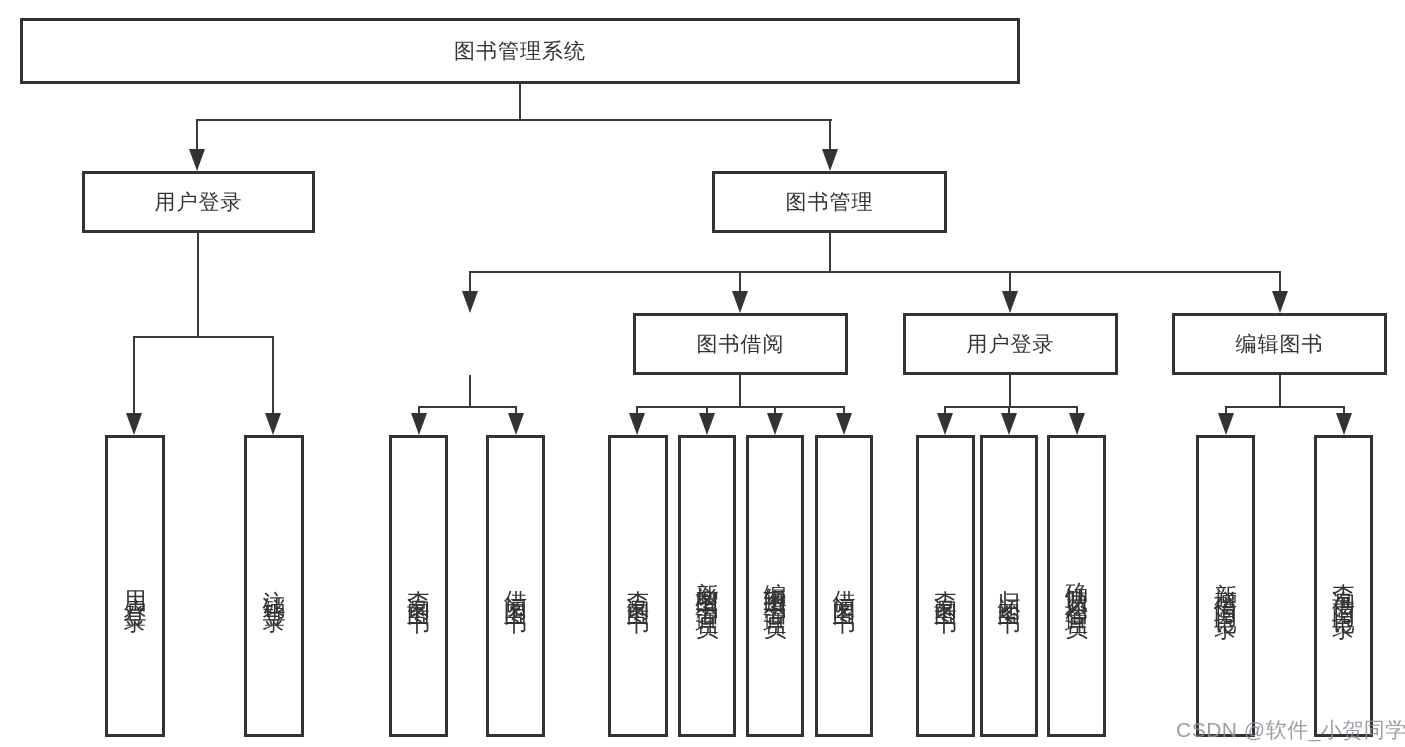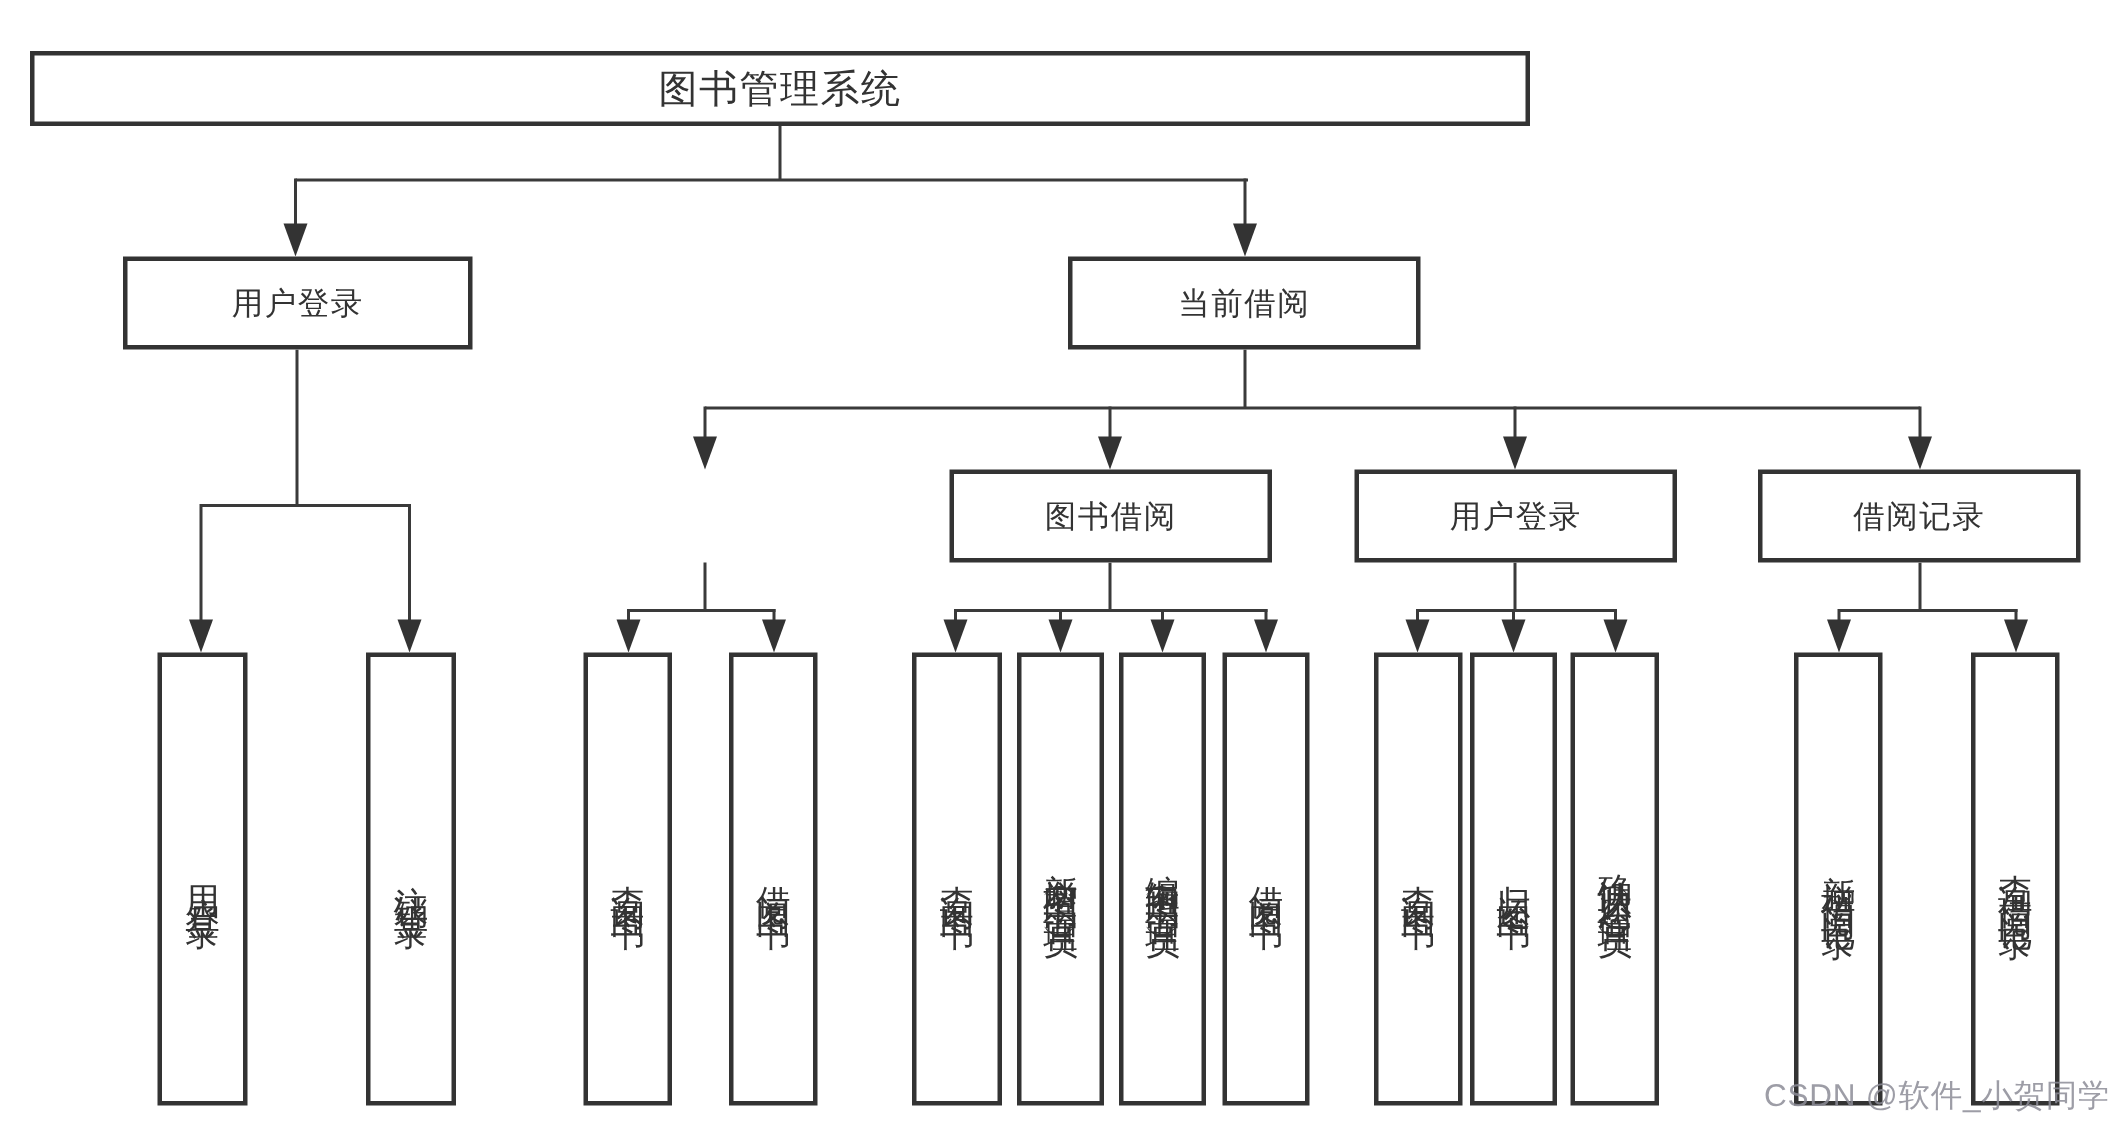--- a/index.html
+++ b/index.html
@@ -70,39 +70,39 @@
     letter-spacing: 0.5px;
     white-space: nowrap;
     z-index: 3;
   }
 </style>
 </head>
 <body>
 
 <div id="stage">
 
-  <div class="hbox" style="left:20px;top:34px;width:1000px;height:50px;font-size:26px;">
+  <div class="hbox" style="left:20px;top:18px;width:1000px;height:66px;font-size:21px;">
     <span>图书管理系统</span>
   </div>
 
   <div class="hbox" style="left:82px;top:171px;width:233px;height:62px;">
     <span>用户登录</span>
   </div>
   <div class="hbox" style="left:712px;top:171px;width:235px;height:62px;">
-    <span>当前借阅</span>
+    <span>图书管理</span>
   </div>
 
   <div class="hbox" style="left:633px;top:313px;width:215px;height:62px;">
     <span>图书借阅</span>
   </div>
   <div class="hbox" style="left:903px;top:313px;width:215px;height:62px;">
     <span>用户登录</span>
   </div>
   <div class="hbox" style="left:1172px;top:313px;width:215px;height:62px;">
-    <span>借阅记录</span>
+    <span>编辑图书</span>
   </div>
 
   <div class="vbox" style="left:105px;top:435px;width:60px;height:302px;">
     <span class="vtext">用户登录</span>
   </div>
   <div class="vbox" style="left:244px;top:435px;width:60px;height:302px;">
     <span class="vtext">注销登录</span>
   </div>
 
   <div class="vbox" style="left:389px;top:435px;width:59px;height:302px;">

